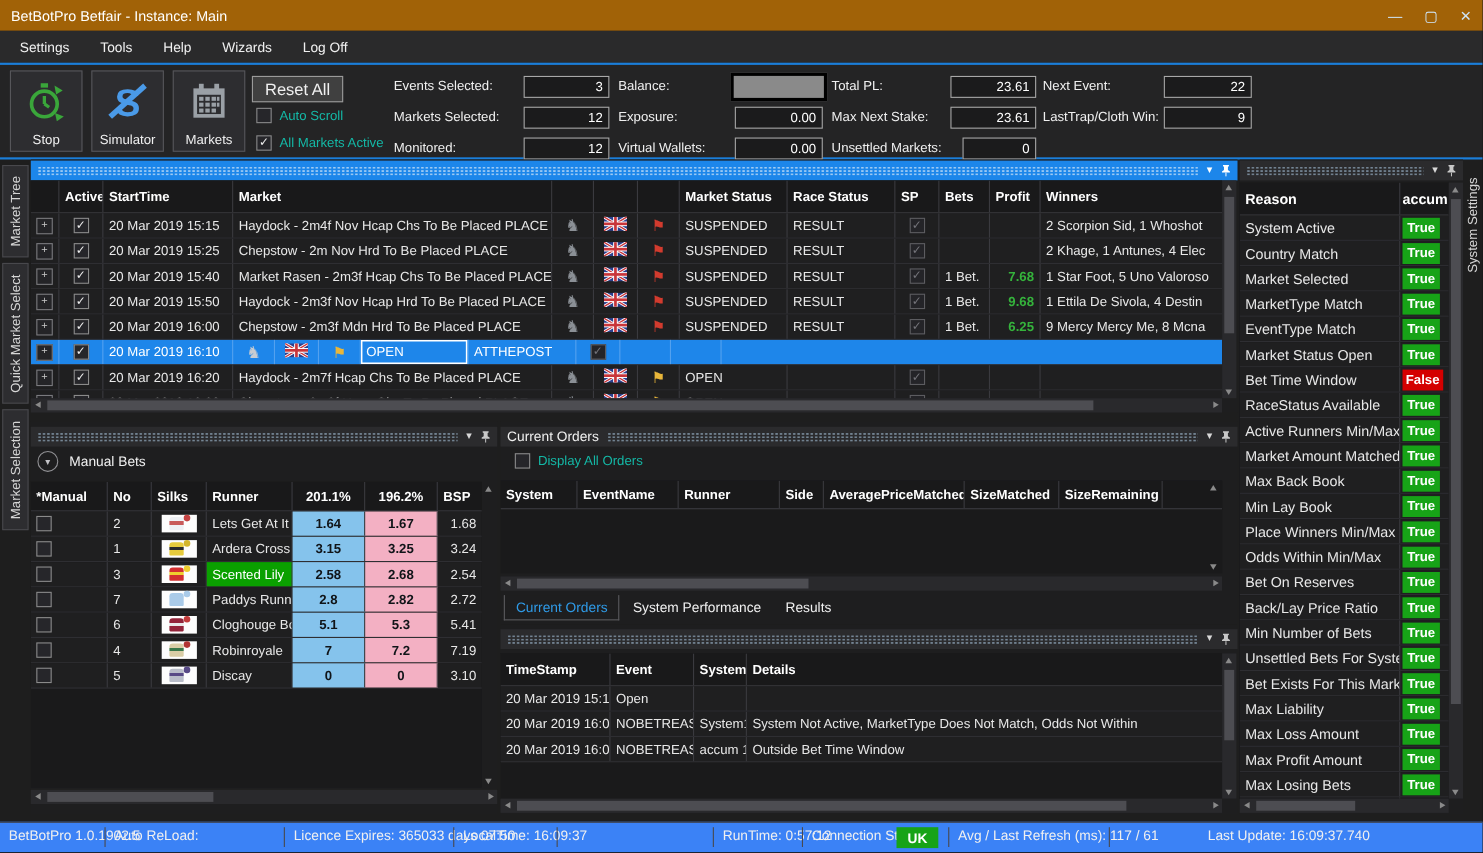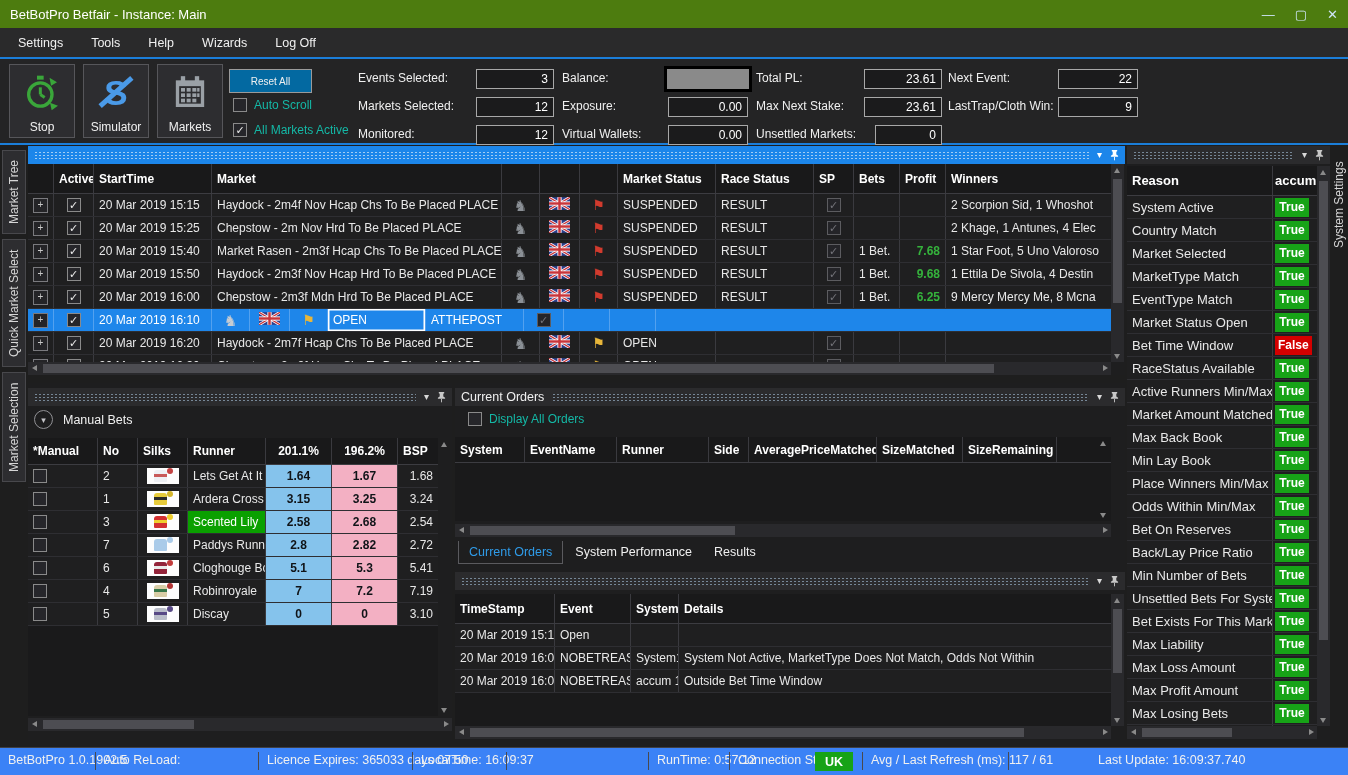--- a/index.html
+++ b/index.html
@@ -1,33 +1,33 @@
 <!DOCTYPE html>
 <html><head>
 <meta charset="utf-8">
 <style>
   html,body{margin:0;padding:0;background:#141414;}
   body{font-family:"Liberation Sans",sans-serif;font-size:12px;color:#e8e8e8;}
   .app{position:relative;width:1348px;height:775px;background:#1e1e1e;overflow:hidden;}
 
   
-  .titlebar{position:absolute;top:0;left:0;width:100%;height:28px;background:#4d7c0f;display:flex;align-items:center;padding:0 10px;box-sizing:border-box;color:#fff;font-size:13px;}
+  .titlebar{position:absolute;top:0;left:0;width:100%;height:28px;background:#a16207;display:flex;align-items:center;padding:0 10px;box-sizing:border-box;color:#fff;font-size:13px;}
   .winbtns{margin-left:auto;display:flex;gap:20px;color:#cfe6fa;font-size:13px;align-items:center;}
   .winbtns span{cursor:default;}
 
   
   .menubar{position:absolute;top:28px;left:0;width:100%;height:29px;background:#2a2a2b;display:flex;align-items:center;padding-left:4px;box-sizing:border-box;}
   .menu-item{padding:7px 14px;color:#f0f0f0;font-size:12.5px;}
 
   
   .toolbar{position:absolute;top:57px;left:0;width:100%;height:88px;background:#242425;border-top:2px solid #1b7ed9;border-bottom:2px solid #1b7ed9;box-sizing:border-box;}
   .tbtn{position:absolute;top:5px;width:66px;height:74px;background:#2d2d30;border:1px solid #56565a;box-sizing:border-box;display:flex;flex-direction:column;align-items:center;justify-content:flex-end;padding-bottom:3px;}
   .tbtn .ticon{position:absolute;top:7px;left:0;right:0;display:flex;justify-content:center;}
   .tbtn .tlabel{font-size:12px;color:#f0f0f0;}
-  .btn{position:absolute;background:#0369a1;border:1px solid #9a9a9a;color:#f0f0f0;display:flex;align-items:center;justify-content:center;font-size:10px;box-sizing:border-box;}
+  .btn{position:absolute;background:#404040;border:1px solid #9a9a9a;color:#f0f0f0;display:flex;align-items:center;justify-content:center;font-size:15px;box-sizing:border-box;}
   .cbrow{position:absolute;display:flex;align-items:center;gap:7px;color:#14b8a6;}
   .cb{width:14px;height:14px;background:#26262a;border:1px solid #8a8a8a;display:inline-flex;align-items:center;justify-content:center;box-sizing:border-box;flex:none;}
   .cb.checked::after{content:"✓";color:#ededed;font-size:11px;line-height:1;}
   .cb.dim{border-color:#5c5c60;background:#242428;}
   .cb.dim.checked::after{color:#74747a;}
   .fld{position:absolute;display:flex;align-items:center;color:#f0f0f0;}
   .fbox{position:absolute;height:20px;background:#1b1b1c;border:1px solid #a8a8a8;color:#fff;display:flex;align-items:center;justify-content:flex-end;padding:0 5px;box-sizing:border-box;}
   .fbox.redacted{background:#8a8a8a;border:3px solid #000;height:26px;}
 
   

